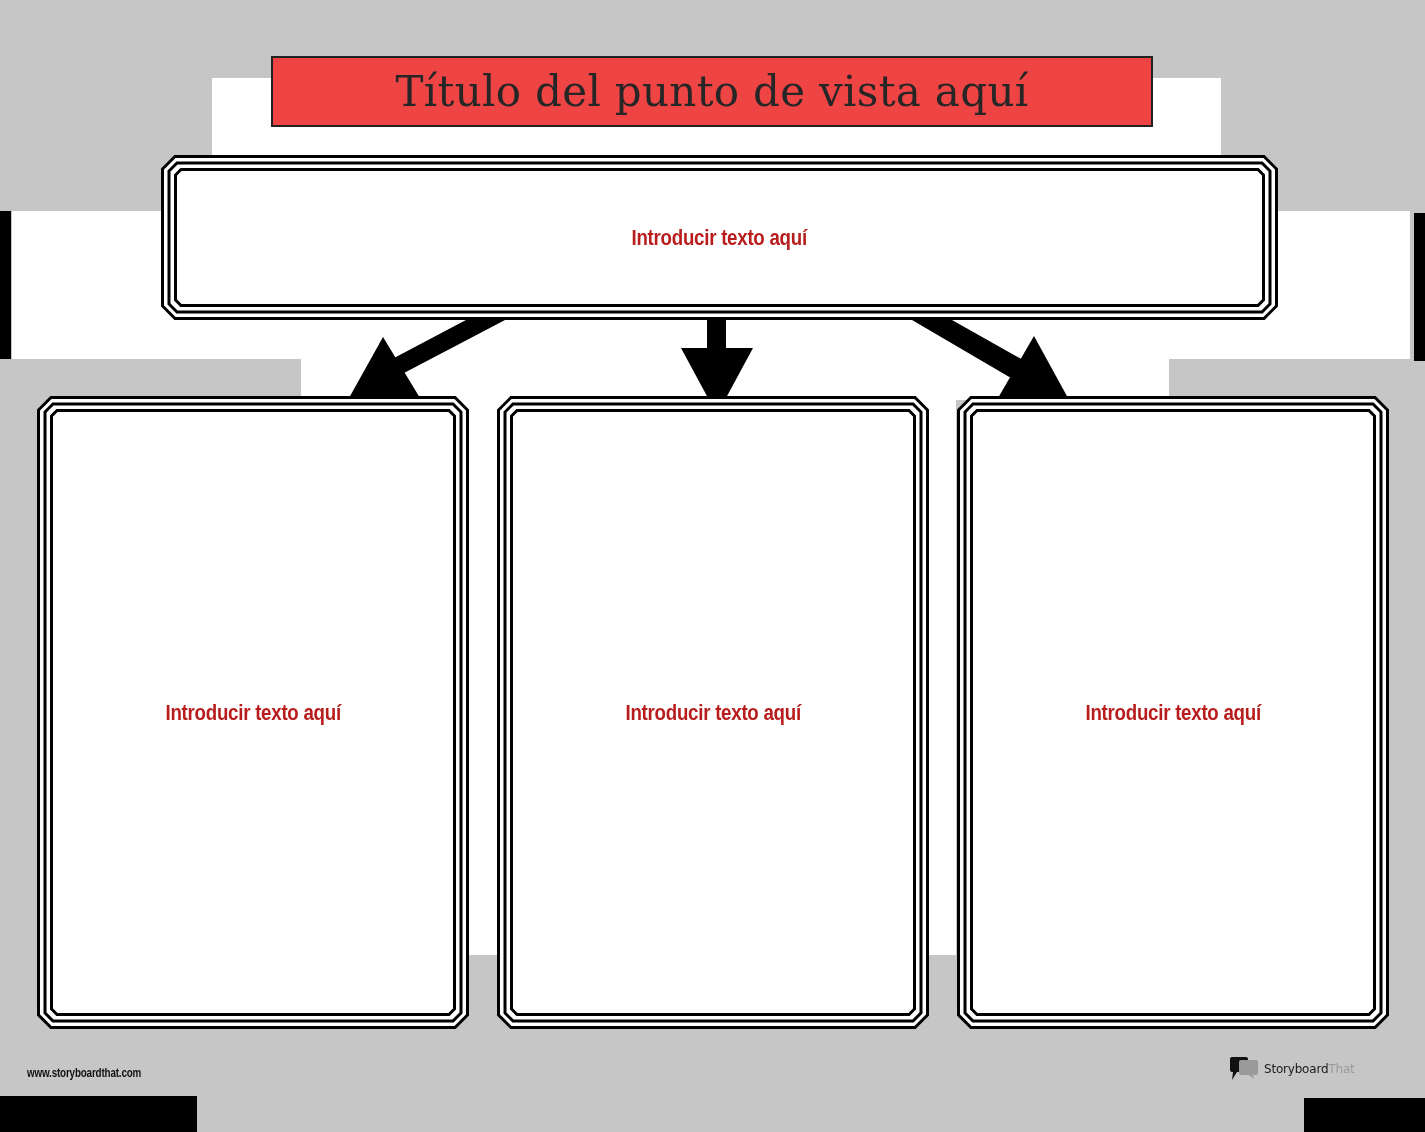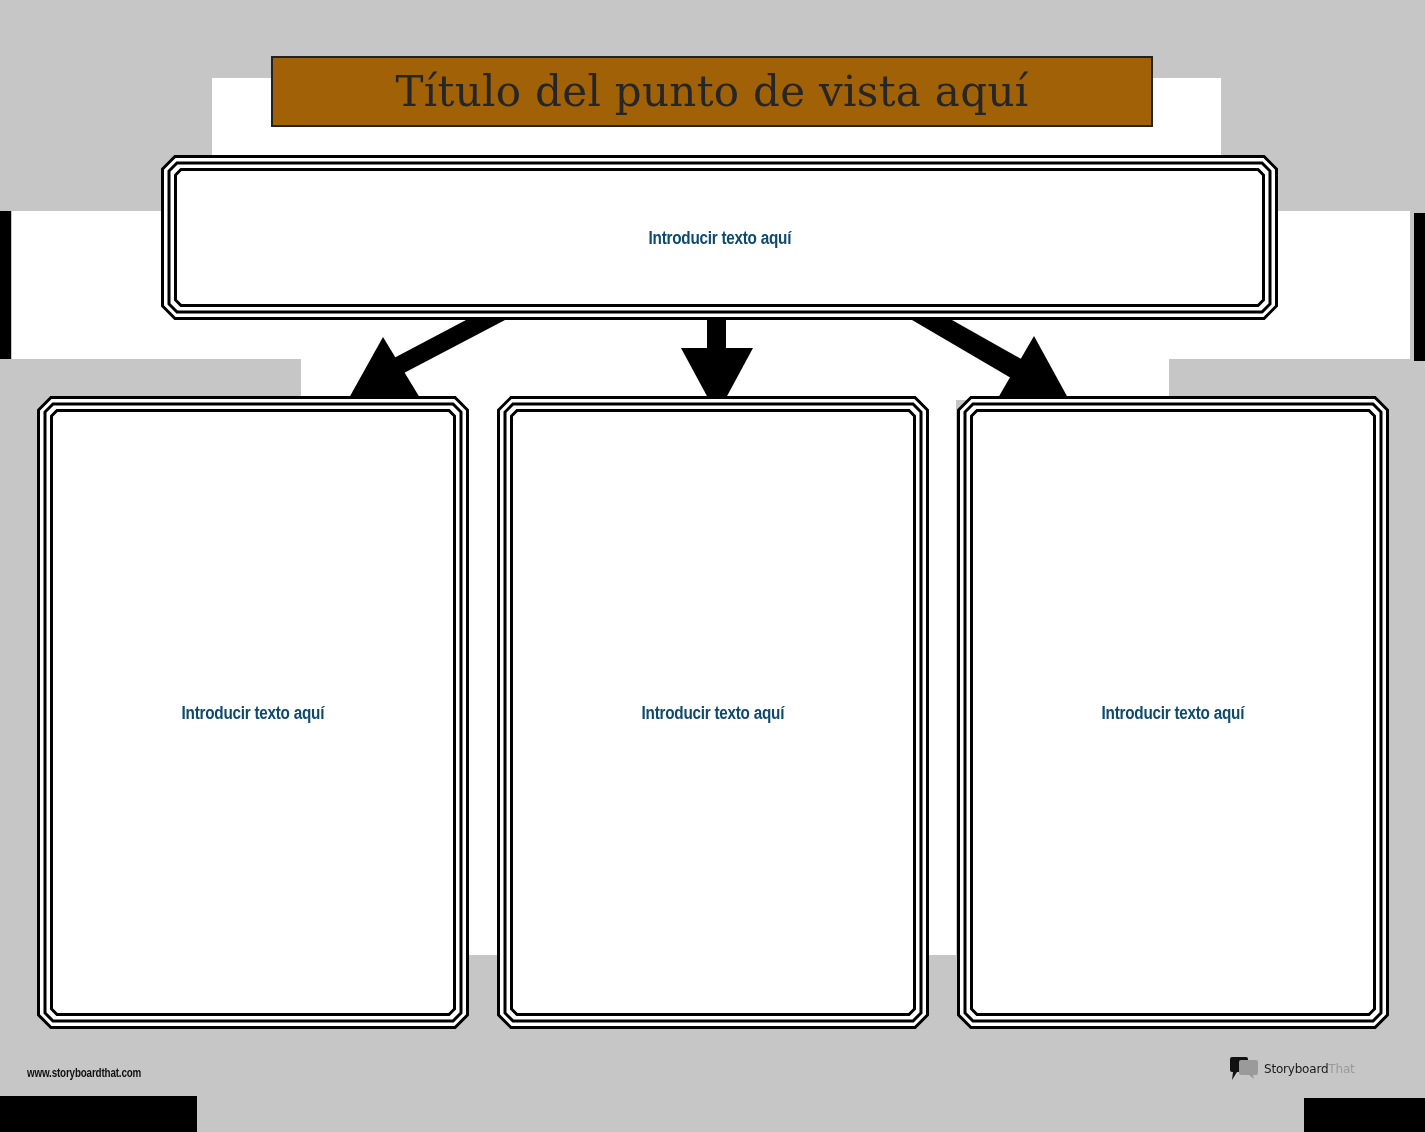--- a/index.html
+++ b/index.html
@@ -8,39 +8,39 @@
       background: #c6c6c6;
       font-family: "Liberation Sans", sans-serif;
     }
     .abs { position: absolute; }
     .white { background: #ffffff; }
     .black { background: #000000; }
 
     
     .title-box {
       position: absolute; left: 271px; top: 56px; width: 878px; height: 67px;
-      border: 2px solid #222; background: #a16207;
+      border: 2px solid #222; background: #ef4444;
       display: flex; align-items: center; justify-content: center;
       box-sizing: content-box;
     }
     .title-text {
       font-family: "DejaVu Serif", serif;
       font-size: 42px; color: #262626; letter-spacing: 0.3px;
       white-space: nowrap;
     }
 
     
     .frame { position: absolute; }
     .frame svg { position: absolute; left: 0; top: 0; overflow: visible; }
     .frame-label {
       position: absolute; left: 0; right: 0; top: 50%;
       transform: translateY(-50%);
       text-align: center;
       font-family: "Liberation Sans Narrow", "Liberation Sans", sans-serif;
-      font-weight: bold; font-size: 18px; color: #0c4a6e;
+      font-weight: bold; font-size: 22px; color: #b91c1c;
       transform-origin: center;
       letter-spacing: -0.3px;
     }
     .frame-label span { display: inline-block; transform: scaleX(0.85); }
 
     .arrows { position: absolute; left: 0; top: 0; pointer-events: none; }
 
     .footer-url {
       position: absolute; left: 27px; top: 1066px;
       font-family: "Liberation Sans", sans-serif;

